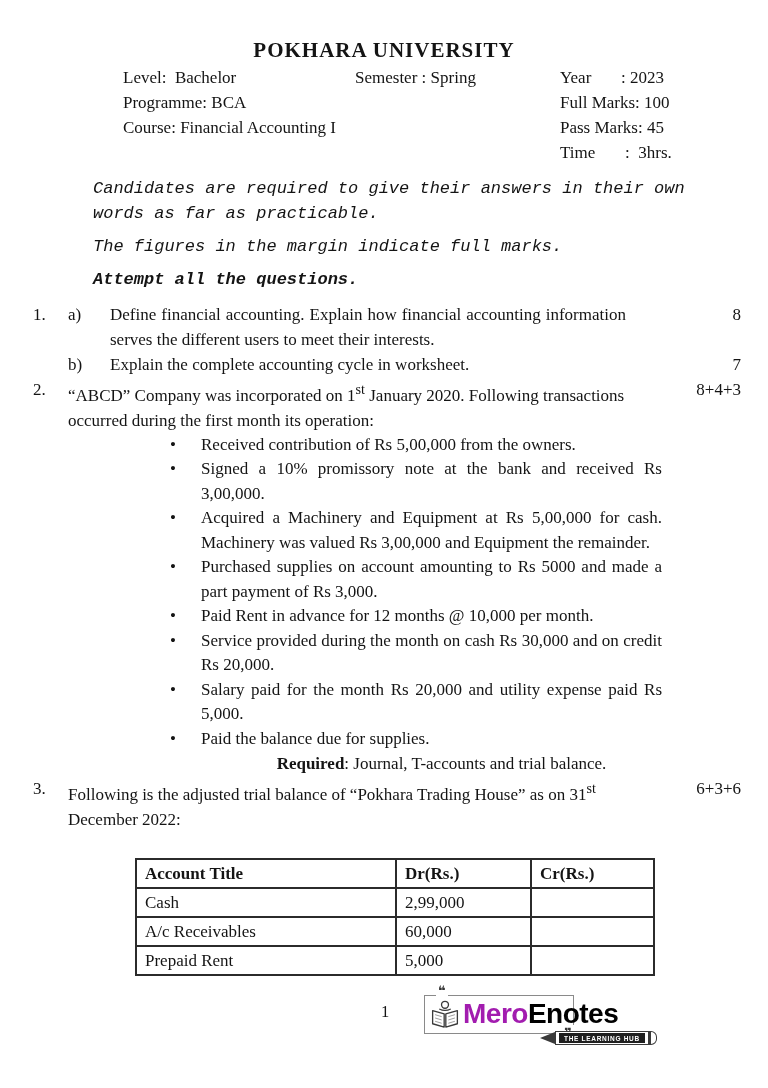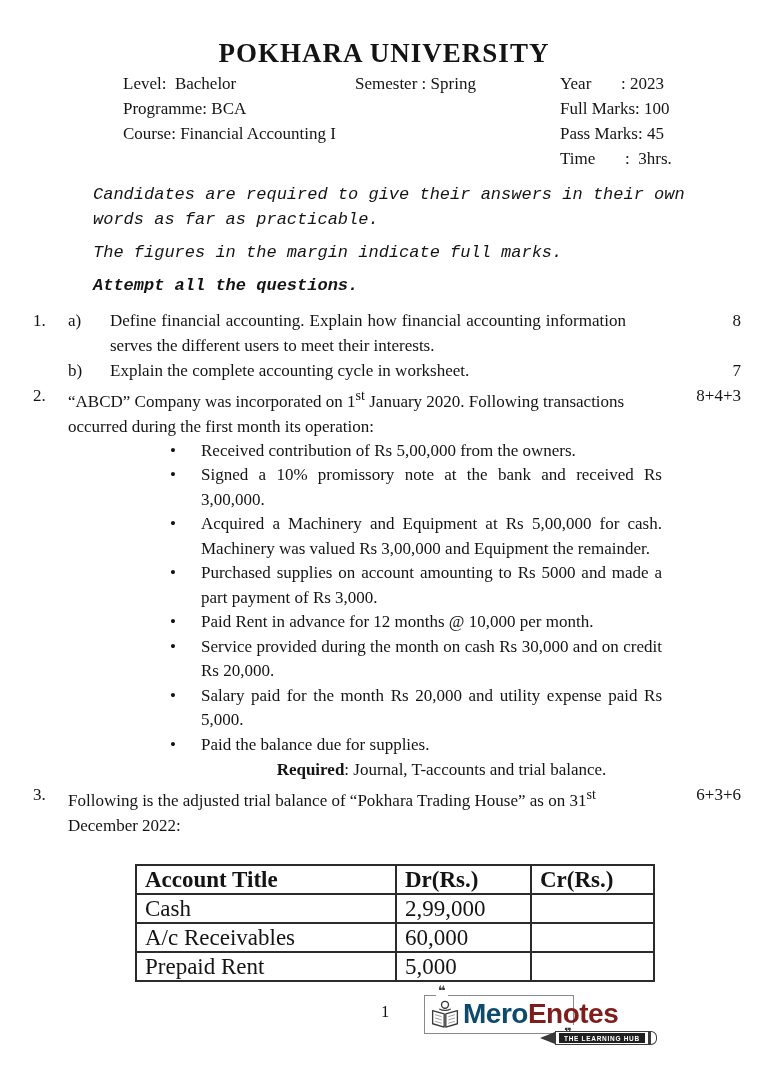--- a/index.html
+++ b/index.html
@@ -14,21 +14,21 @@
     font-size:17px;
     overflow:hidden;
   }
   .pre { white-space:pre; }
 
   
   .doc-title {
     padding-top:38px;
     text-align:center;
     font-weight:bold;
-    font-size:27px;
+    font-size:21px;
     letter-spacing:1px;
   }
   .header-info {
     margin:2px 27px 0 91px;
     line-height:25px;
   }
   .hrow { display:flex; }
   .h-left { width:232px; flex:none;margin-left:32px; }
   .h-mid  { width:205px; flex:none; }
   .h-right{ flex:1; }
@@ -71,21 +71,21 @@
 
   
   .trial-table {
     margin:26px 0 0 102px;
     border-collapse:collapse;
   }
   .trial-table td, .trial-table th {
     border:2px solid #2b2b2b;
     padding:1px 8px;
     height:26px;
-    font-size:23px;
+    font-size:17px;
     text-align:left;
     font-weight:normal;
     vertical-align:middle;
   }
   .trial-table th { font-weight:bold; }
   .col-account { width:260px; }
   .col-dr { width:135px; }
   .col-cr { width:123px;margin-top:38px; }
 
   
@@ -120,22 +120,22 @@
     position:absolute; left:3px; top:7px;
     width:36px; height:33px;
   }
   .brand-text {
     position:absolute; left:39px; top:6px;
     font-weight:bold;
     font-size:28px;
     letter-spacing:-0.5px;
     white-space:nowrap;
   }
-  .brand-first { color:#0c4a6e; }
-  .brand-second { color:#7f1d1d; }
+  .brand-first { color:#a21caf; }
+  .brand-second { color:#000000; }
   .pencil {
     position:absolute; left:116px; top:39px;
     display:flex; align-items:center; height:14px;
   }
   .pencil-tip {
     width:0; height:0;
     border-top:6px solid transparent;
     border-bottom:6px solid transparent;
     border-right:15px solid #3a3a3a;
   }

